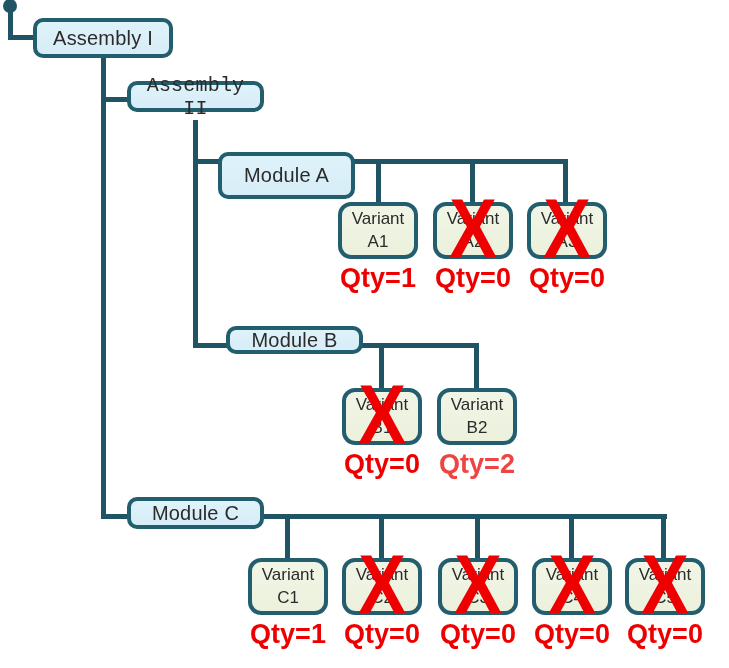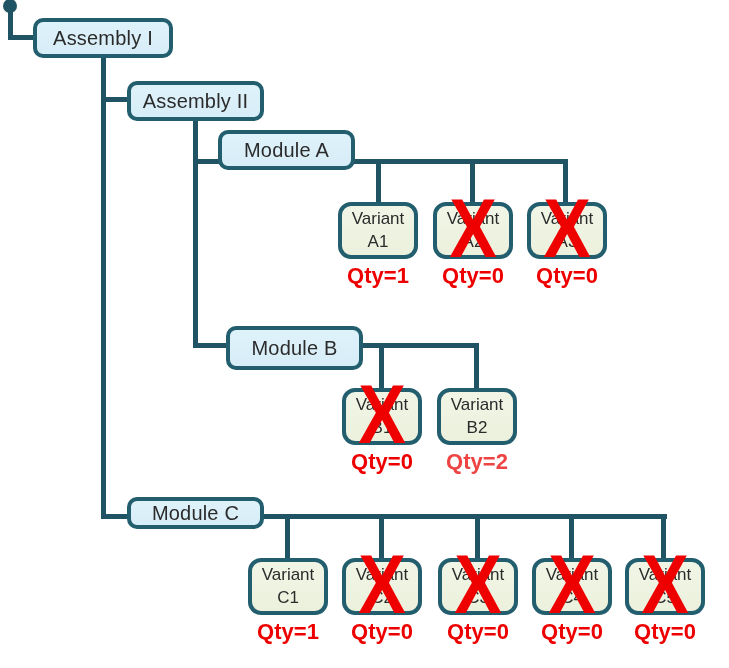--- a/index.html
+++ b/index.html
@@ -4,21 +4,21 @@
 <style>
   html,body{margin:0;padding:0;background:#ffffff;}
   body{font-family:"Liberation Sans",sans-serif;}
   #canvas{position:relative;width:729px;height:668px;overflow:hidden;}
   .seg{position:absolute;}
   .dot{position:absolute;border-radius:50%;}
   .node{position:absolute;box-sizing:border-box;display:flex;align-items:center;justify-content:center;text-align:center;}
   .node.assembly{border-radius:10px;font-size:20px;letter-spacing:.2px;text-align:center;}
   .node.variant{border-radius:13px;font-size:17px;line-height:1.3;flex-direction:column;}
   .xmark{position:absolute;font-weight:bold;font-size:84px;line-height:1;transform:translate(-50%,-53%) scaleX(.85);z-index:5;}
-  .qty{position:absolute;font-weight:bold;font-size:22px;transform:translateX(-50%);white-space:nowrap;z-index:6;}
+  .qty{position:absolute;font-weight:bold;font-size:27px;transform:translateX(-50%);white-space:nowrap;z-index:6;}
   #edges .seg{z-index:1;}
   .node{z-index:2;}
 </style>
 </head>
 <body>
 
 <div id="canvas" style="background: rgb(255, 255, 255);">
   <div id="edges">
       <div class="dot" style="left: 3px; top: -1px; width: 14px; height: 14px; background: rgb(32, 83, 99);"></div>
       <div class="seg" style="left: 8px; top: 5px; width: 5px; height: 35px; background: rgb(32, 83, 99);"></div>
@@ -40,44 +40,44 @@
       <div class="seg" style="left: 285px; top: 514px; width: 5px; height: 46px; background: rgb(32, 83, 99);"></div>
       <div class="seg" style="left: 379px; top: 514px; width: 5px; height: 46px; background: rgb(32, 83, 99);"></div>
       <div class="seg" style="left: 475px; top: 514px; width: 5px; height: 46px; background: rgb(32, 83, 99);"></div>
       <div class="seg" style="left: 569px; top: 514px; width: 5px; height: 46px; background: rgb(32, 83, 99);"></div>
       <div class="seg" style="left: 661px; top: 514px; width: 5px; height: 46px; background: rgb(32, 83, 99);"></div>
     </div>
   <div id="nodes">
       <div class="node assembly" style="left: 33px; top: 18px; width: 140px; height: 40px; background: linear-gradient(rgb(222, 242, 250), rgb(215, 237, 247)); border: 4px solid rgb(35, 94, 110); color: rgb(43, 43, 43);">
         <span>Assembly I</span>
       </div>
-      <div class="node assembly" style="left: 127px; top: 81px; width: 137px; height: 40px; background: linear-gradient(rgb(222, 242, 250), rgb(215, 237, 247)); border: 4px solid rgb(35, 94, 110); color: rgb(43, 43, 43);">
+      <div class="node assembly" style="left: 127px; top: 81px; width: 137px; height: 31px; background: linear-gradient(rgb(222, 242, 250), rgb(215, 237, 247)); border: 4px solid rgb(35, 94, 110); color: rgb(43, 43, 43); font-family: Liberation Mono, monospace;">
         <span>Assembly II</span>
       </div>
-      <div class="node assembly" style="left: 218px; top: 130px; width: 137px; height: 40px; background: linear-gradient(rgb(222, 242, 250), rgb(215, 237, 247)); border: 4px solid rgb(35, 94, 110); color: rgb(43, 43, 43);">
+      <div class="node assembly" style="left: 218px; top: 152px; width: 137px; height: 47px; background: linear-gradient(rgb(222, 242, 250), rgb(215, 237, 247)); border: 4px solid rgb(35, 94, 110); color: rgb(43, 43, 43);">
         <span>Module A</span>
       </div>
       <div class="node variant" style="left: 338px; top: 202px; width: 80px; height: 57px; background: linear-gradient(rgb(241, 245, 230), rgb(236, 241, 221)); border: 4px solid rgb(35, 94, 110); color: rgb(43, 43, 43);">
         <span>Variant</span>
         <span>A1</span>
       </div>
       <div class="qty" style="left: 378px; top: 263px; color: rgb(238, 0, 0);">Qty=1</div>
       <div class="node variant" style="left: 433px; top: 202px; width: 80px; height: 57px; background: linear-gradient(rgb(241, 245, 230), rgb(236, 241, 221)); border: 4px solid rgb(35, 94, 110); color: rgb(43, 43, 43);">
         <span>Variant</span>
         <span>A2</span>
       </div>
       <div class="xmark" style="left: 473px; top: 230.5px; color: rgb(238, 0, 0);">X</div>
       <div class="qty" style="left: 473px; top: 263px; color: rgb(238, 0, 0);">Qty=0</div>
       <div class="node variant" style="left: 527px; top: 202px; width: 80px; height: 57px; background: linear-gradient(rgb(241, 245, 230), rgb(236, 241, 221)); border: 4px solid rgb(35, 94, 110); color: rgb(43, 43, 43);">
         <span>Variant</span>
         <span>A3</span>
       </div>
       <div class="xmark" style="left: 567px; top: 230.5px; color: rgb(238, 0, 0);">X</div>
       <div class="qty" style="left: 567px; top: 263px; color: rgb(238, 0, 0);">Qty=0</div>
-      <div class="node assembly" style="left: 226px; top: 326px; width: 137px; height: 44px; background: linear-gradient(rgb(222, 242, 250), rgb(215, 237, 247)); border: 4px solid rgb(35, 94, 110); color: rgb(43, 43, 43);">
+      <div class="node assembly" style="left: 226px; top: 326px; width: 137px; height: 28px; background: linear-gradient(rgb(222, 242, 250), rgb(215, 237, 247)); border: 4px solid rgb(35, 94, 110); color: rgb(43, 43, 43);">
         <span>Module B</span>
       </div>
       <div class="node variant" style="left: 342px; top: 388px; width: 80px; height: 57px; background: linear-gradient(rgb(241, 245, 230), rgb(236, 241, 221)); border: 4px solid rgb(35, 94, 110); color: rgb(43, 43, 43);">
         <span>Variant</span>
         <span>B1</span>
       </div>
       <div class="xmark" style="left: 382px; top: 416.5px; color: rgb(238, 0, 0);">X</div>
       <div class="qty" style="left: 382px; top: 449px; color: rgb(238, 0, 0);">Qty=0</div>
       <div class="node variant" style="left: 437px; top: 388px; width: 80px; height: 57px; background: linear-gradient(rgb(241, 245, 230), rgb(236, 241, 221)); border: 4px solid rgb(35, 94, 110); color: rgb(43, 43, 43);">
         <span>Variant</span>

